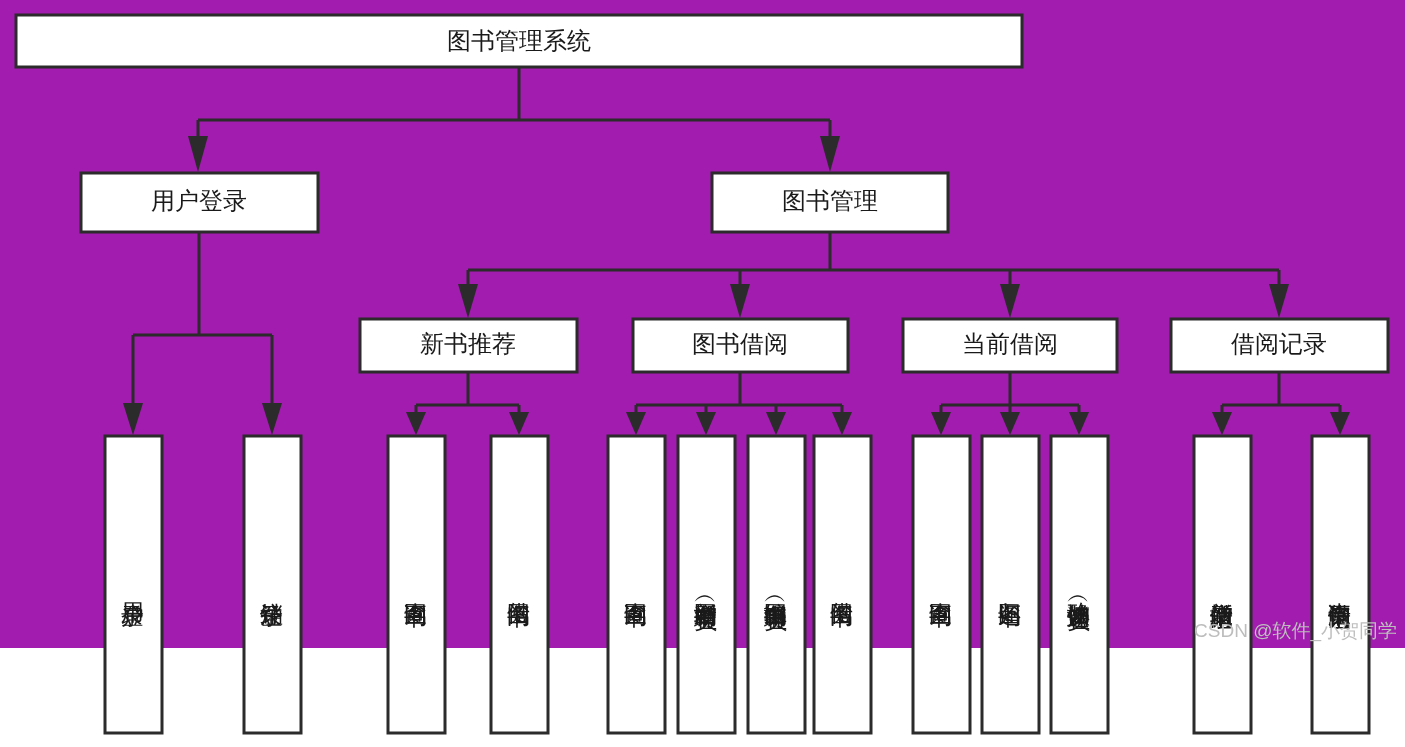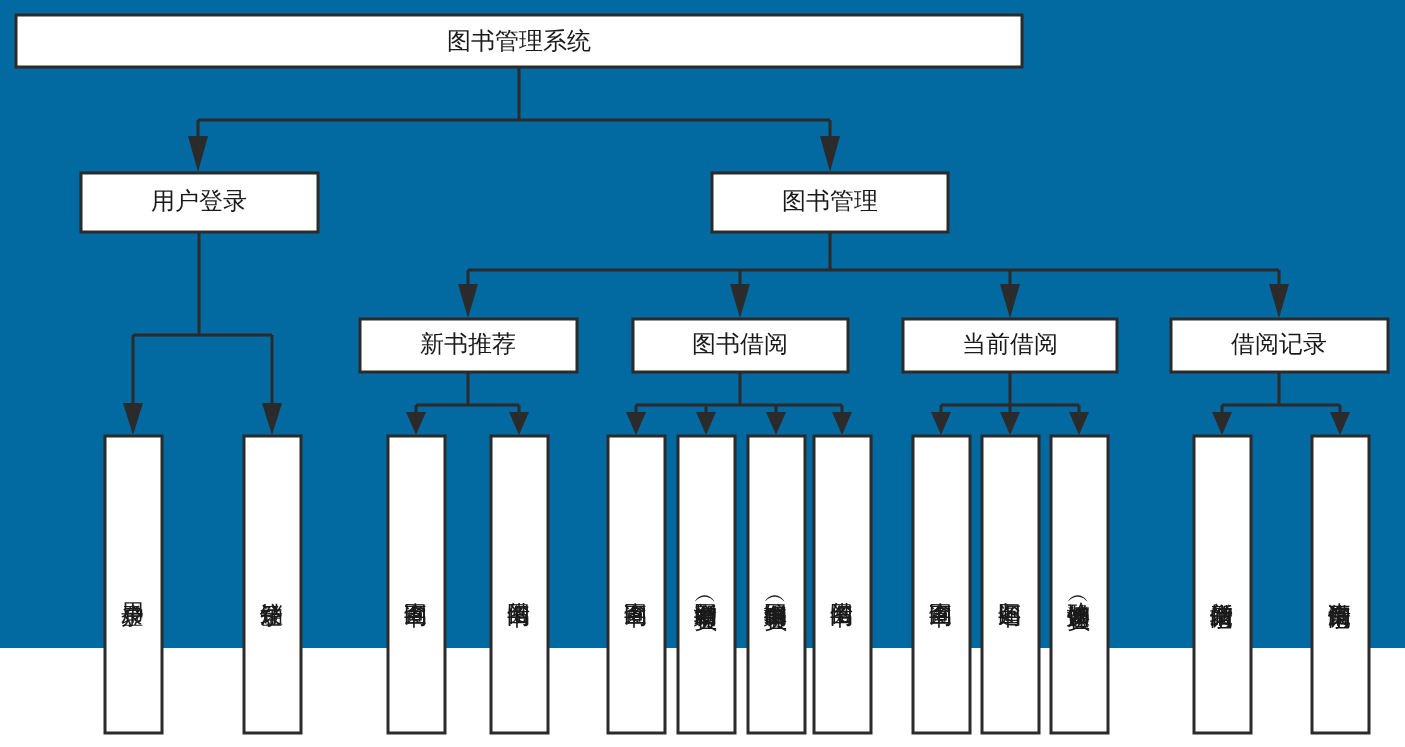--- a/index.html
+++ b/index.html
@@ -11,21 +11,21 @@
   body {
     width: 1405px;
     height: 747px;
     font-family: "Liberation Sans", "DejaVu Sans", sans-serif;
     overflow: hidden;
   }
   #diagram-root {
     position: relative;
     width: 1405px;
     height: 648px;
-    background: #0369a1;
+    background: #a21caf;
   }
   svg.flow {
     position: absolute;
     top: 0;
     left: 0;
     width: 1405px;
     height: 747px;
   }
   .node-box {
     fill: #ffffff;
@@ -244,14 +244,15 @@
       <text class="node-label-v" x="1222" y="584">新增借阅记录</text>
     </g>
 
     <g>
       <rect class="node-box" x="1312" y="436" width="57" height="297"></rect>
       <text class="node-label-v" x="1340" y="584">查询借阅记录</text>
     </g>
 
   </svg>
 
+  <div class="watermark">CSDN @软件_小贺同学</div>
 
 </div>
 
 </body></html>

